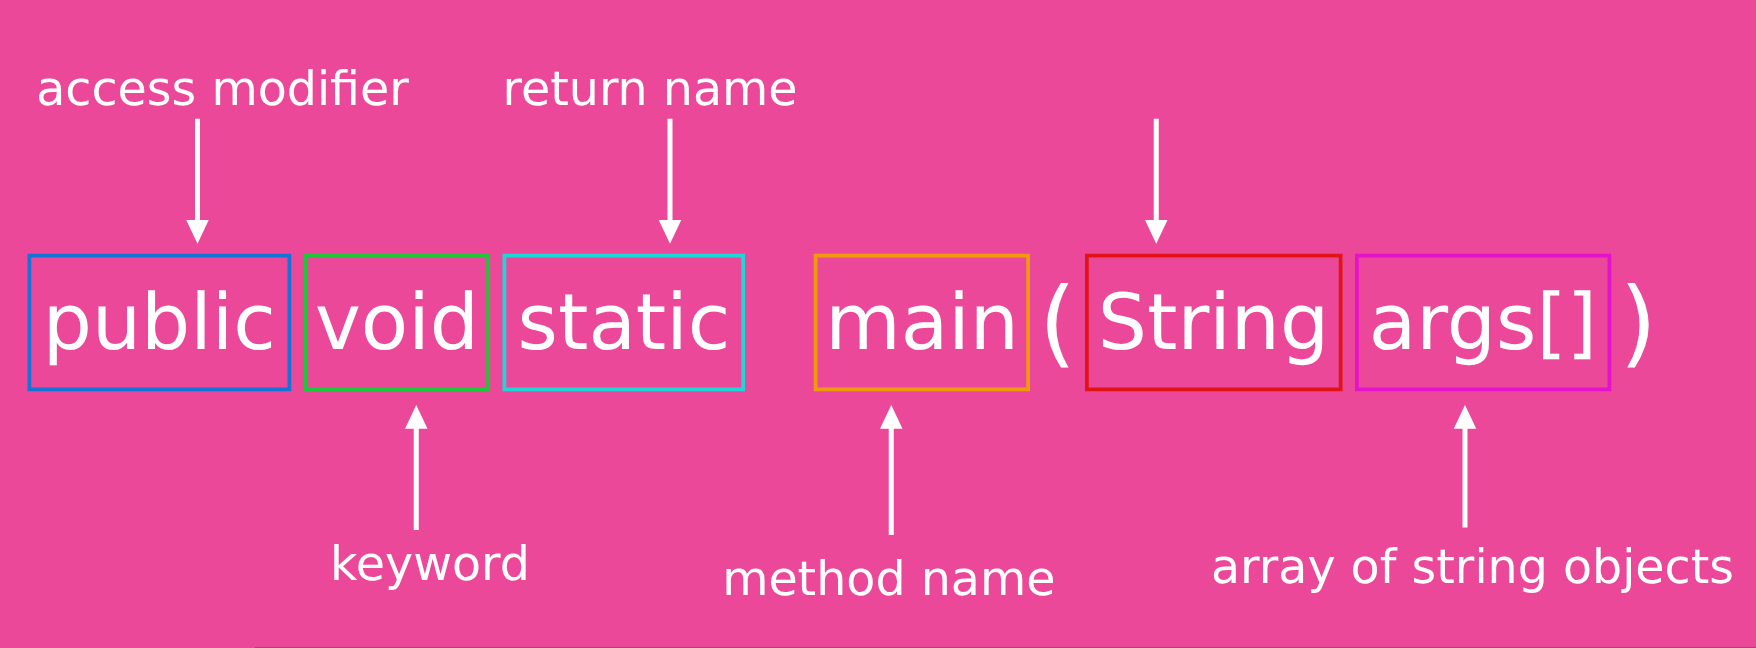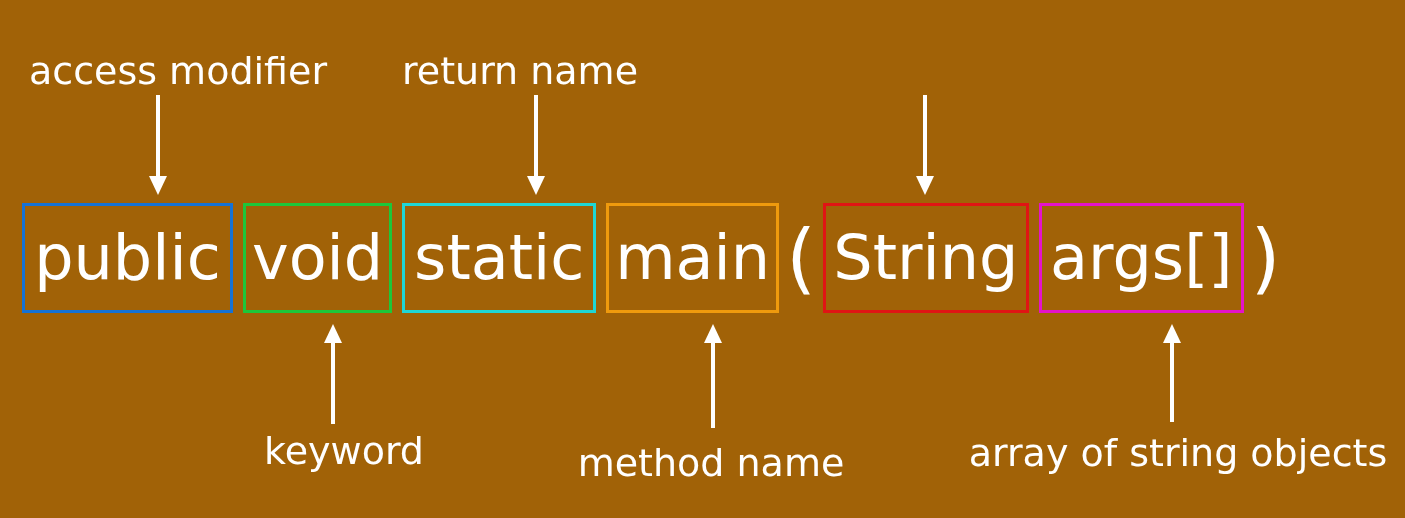--- a/index.html
+++ b/index.html
@@ -4,21 +4,21 @@
 <style>
   html, body { margin: 0; padding: 0; }
   body {
     background: #1c1c1e;
     font-family: "DejaVu Sans", "Liberation Sans", sans-serif;
   }
   .canvas {
     position: relative;
     width: 1405px;
     height: 518px;
-    background: #a16207;
+    background: #ec4899;
     overflow: hidden;
     color: #ffffff;
   }
 
   
   .code-row {
     position: absolute;
     left: 22px;
     top: 203px;
     height: 110px;
@@ -34,21 +34,21 @@
     justify-content: center;
     padding: 0 6px;
     font-size: 62px;
     line-height: 1;
     color: #ffffff;
     white-space: nowrap;
   }
   .tok-0 { min-width: 211px; }
   .tok-1 { min-width: 194px; }
   .tok-2 { min-width: 143px; }
-  .tok-3 { min-width: 168px; }
+  .tok-3 { min-width: 168px; margin-left: 45px; }
   .tok-4 { min-width: 206px; }
   .tok-5 { min-width: 205px; }
   .paren {
     display: flex;
     align-items: center;
     font-size: 76px;
     line-height: 1;
     color: #ffffff;
     margin: 0 -3px;
   }

